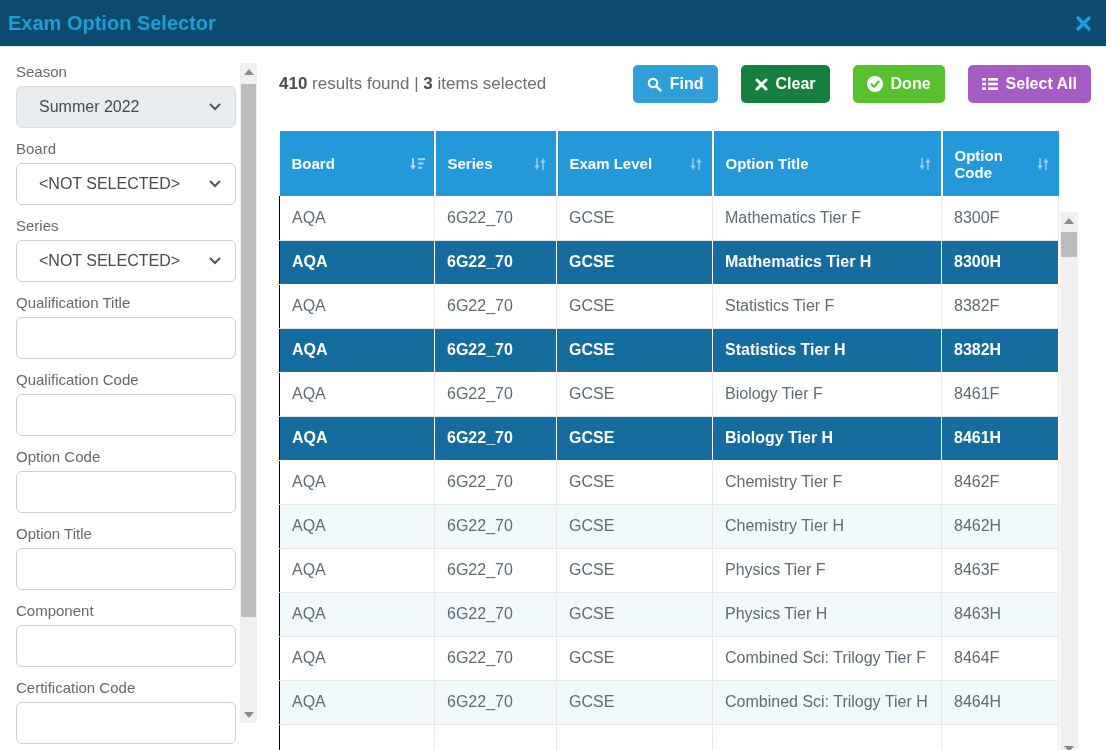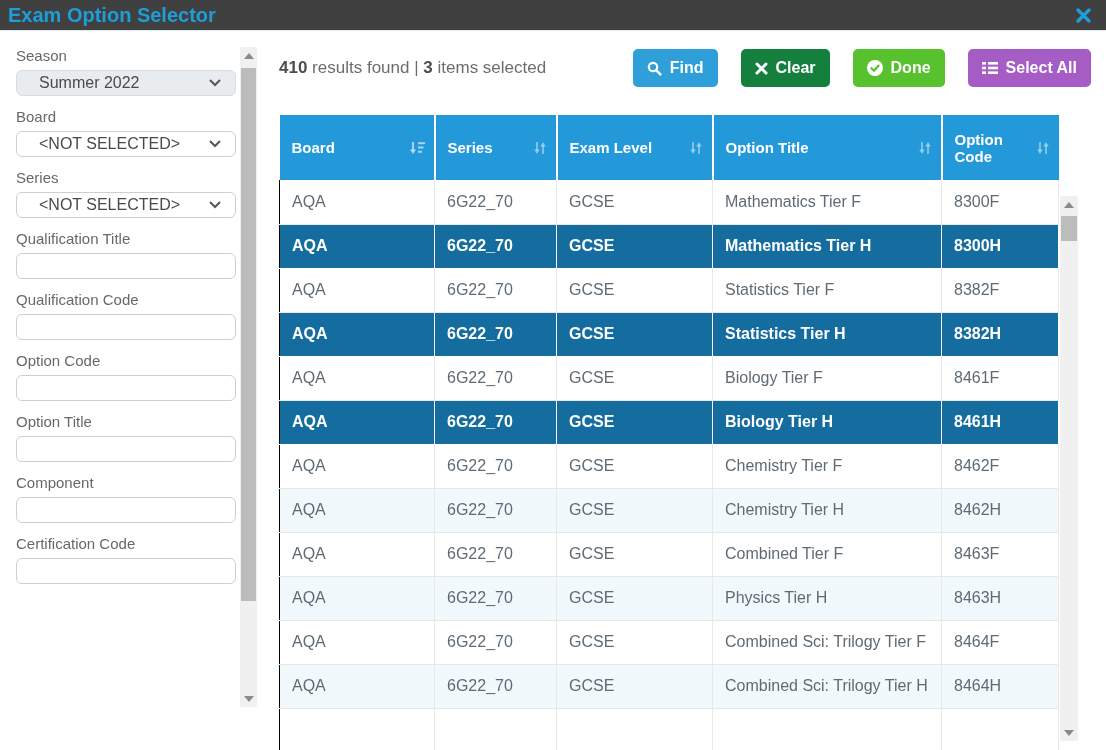--- a/index.html
+++ b/index.html
@@ -5,22 +5,22 @@
   * { box-sizing: border-box; margin: 0; padding: 0; }
   html, body { width: 1106px; height: 750px; overflow: hidden; }
   body {
     font-family: "Liberation Sans", "DejaVu Sans", sans-serif;
     background: #ffffff;
     color: #555;
   }
 
   
   .modal-header {
-    height: 31px;
-    background: #404040;
+    height: 47px;
+    background: #0c4a6e;
     border-bottom: 1px solid #e0eef6;
     display: flex;
     align-items: center;
     justify-content: space-between;
     padding: 0 14px 0 8px;
   }
   .modal-title { color: #1d9ed8; font-size: 20px; font-weight: bold; }
   .close-btn { cursor: pointer; display: flex; align-items: center; }
 
   
@@ -36,21 +36,21 @@
     display: flex; align-items: center; justify-content: center;
   }
   .arrow-up { top: 0; } .arrow-down { bottom: 0; }
   .tri-up { width: 0; height: 0; border-left: 5px solid transparent; border-right: 5px solid transparent; border-bottom: 6px solid #8a8a8a; }
   .tri-down { width: 0; height: 0; border-left: 5px solid transparent; border-right: 5px solid transparent; border-top: 6px solid #8a8a8a; }
 
   
   .field { margin-bottom: 12px; }
   .field-label { display: block; color: #686868; font-size: 15px; margin-bottom: 6px; }
   .select-box, .text-input {
-    width: 220px; height: 26px;
+    width: 220px; height: 42px;
     border: 1px solid #cfcfcf; border-radius: 6px;
     background: #fff; font-size: 16px; color: #4a4a4a;
   }
   .select-box {
     display: flex; align-items: center; justify-content: space-between;
     padding: 0 14px 0 22px; cursor: pointer;
   }
   .select-box.disabled { background: #e9ecef; border-color: #d9dde0; }
   .text-input { padding: 0 12px; font-family: "Liberation Sans", "DejaVu Sans", sans-serif; }
 
@@ -347,21 +347,21 @@
               <td>AQA</td>
               <td>6G22_70</td>
               <td>GCSE</td>
               <td>Chemistry Tier H</td>
               <td>8462H</td>
             </tr>
             <tr>
               <td>AQA</td>
               <td>6G22_70</td>
               <td>GCSE</td>
-              <td>Combined Tier F</td>
+              <td>Physics Tier F</td>
               <td>8463F</td>
             </tr>
             <tr class="stripe">
               <td>AQA</td>
               <td>6G22_70</td>
               <td>GCSE</td>
               <td>Physics Tier H</td>
               <td>8463H</td>
             </tr>
             <tr>

